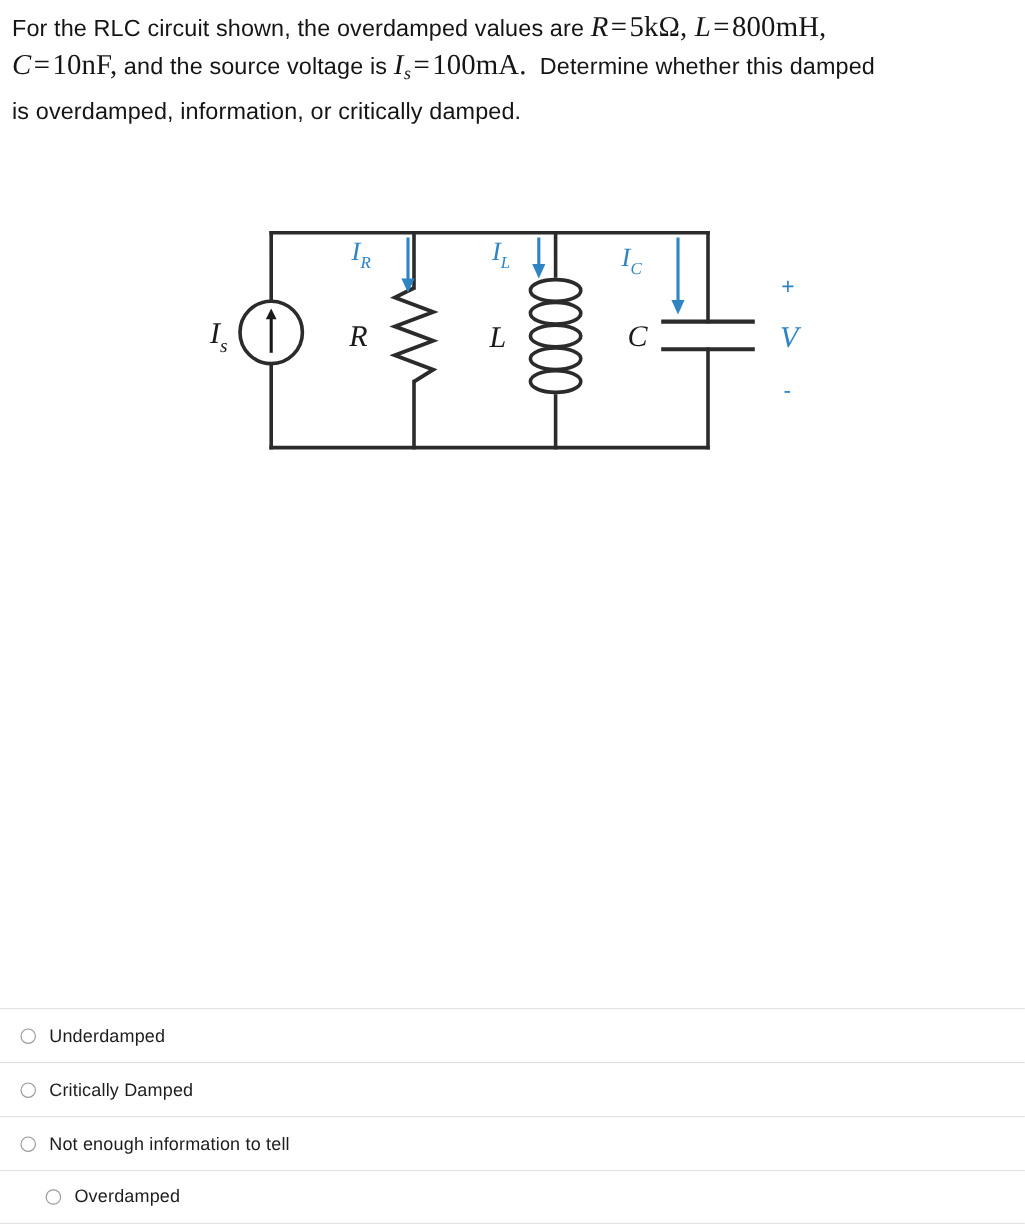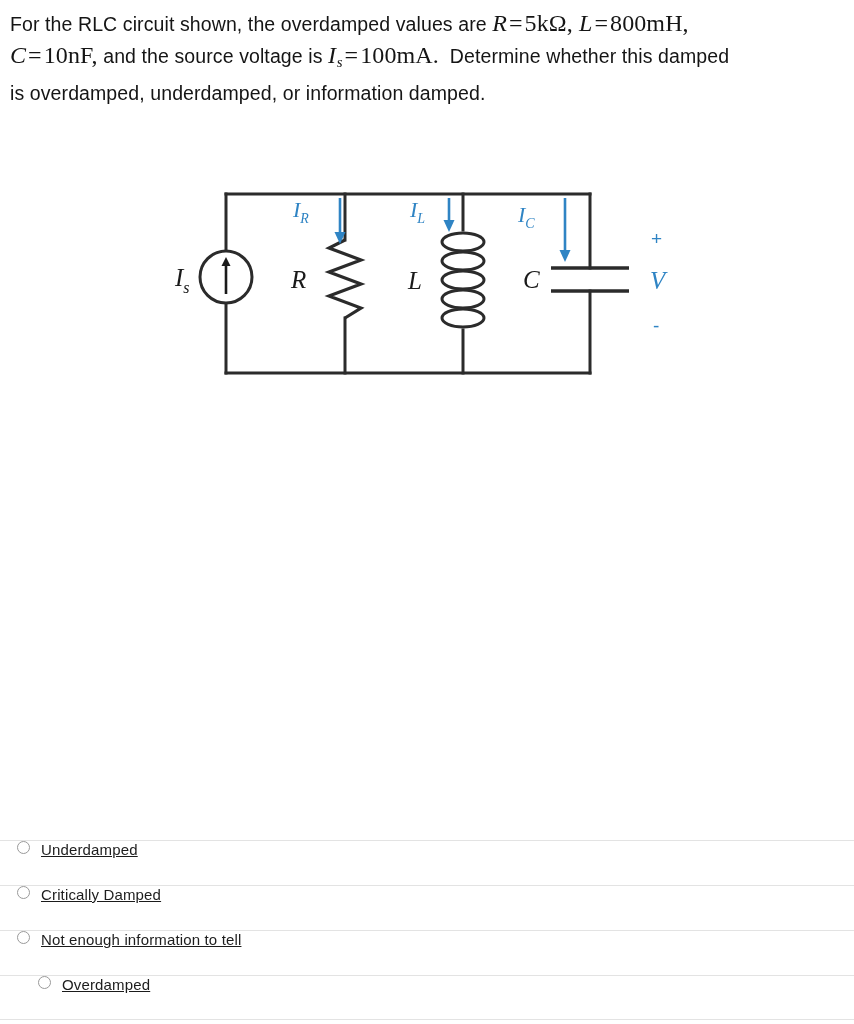--- a/index.html
+++ b/index.html
@@ -57,24 +57,23 @@
     position: absolute;
     left: 0;
     top: 840px;
     width: 854px;
   }
   .choice-row {
     position: relative;
     height: 45px;
     border-top: 1px solid #e3e3e3;
     display: flex;
-    align-items: flex-start;
+    align-items: center;
     padding-left: 17px;
     box-sizing: border-box;
-    text-decoration: underline;
   }
   .choice-row:last-child { border-bottom: 1px solid #e3e3e3; padding-left: 38px; }
   .radio {
     width: 13px;
     height: 13px;
     border: 1px solid #9a9a9a;
     border-radius: 50%;
     background: #fff;
     flex: 0 0 auto;
     box-sizing: border-box;
@@ -87,21 +86,21 @@
   }
 </style>
 </head>
 <body>
 
 <div class="question">
   <span class="ln"><span>For the RLC circuit shown, the overdamped values are </span><span class="mth"><span>R</span><span class="op">=</span><span class="num">5kΩ,</span><span>&nbsp;</span><span>L</span><span class="op">=</span><span class="num">800mH,</span></span></span>
 
   <span class="ln"><span class="mth"><span>C</span><span class="op">=</span><span class="num">10nF,</span></span><span>&nbsp;</span><span>and the source voltage is</span><span>&nbsp;</span><span class="mth"><span>I</span><sub>s</sub><span class="op">=</span><span class="num">100mA.</span></span><span>&nbsp;&nbsp;</span><span>Determine whether this damped</span></span>
 
-  <span class="ln">is overdamped, underdamped, or information damped.</span>
+  <span class="ln">is overdamped, information, or critically damped.</span>
 </div>
 
 <div class="circuit-wrap">
   <svg width="854" height="260" viewBox="0 0 854 260" xmlns="http://www.w3.org/2000/svg">
 
     <g stroke="#2b2b2b" stroke-width="3" fill="none" stroke-linecap="square">
 
       <line x1="226" y1="34" x2="590" y2="34"></line>
 
       <line x1="226" y1="213" x2="590" y2="213"></line>

